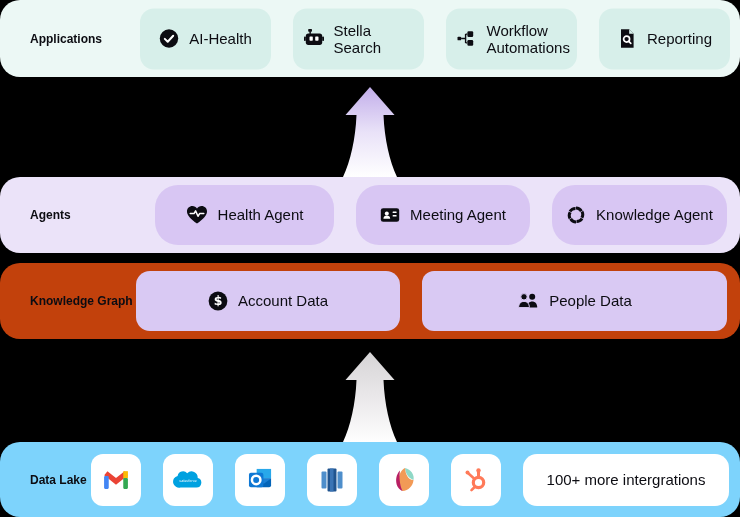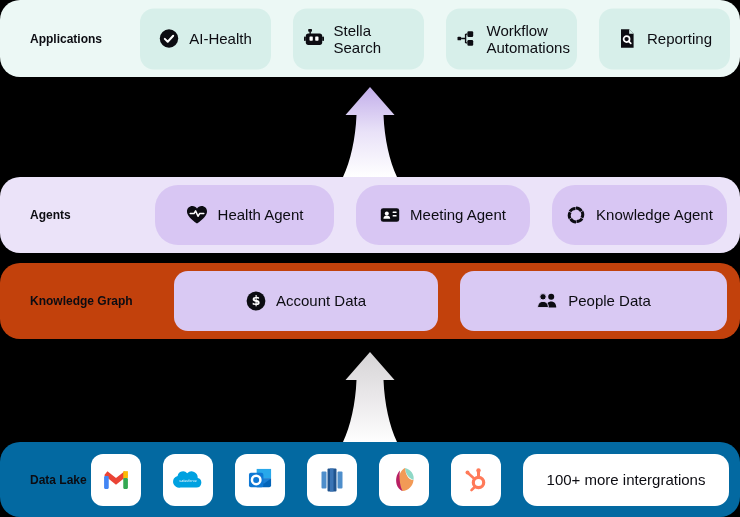--- a/index.html
+++ b/index.html
@@ -26,24 +26,24 @@
   #row-agents .chip{height:60px;background:#d8c6f3;border-radius:23px;}
   #row-agents .chip:nth-child(1){width:179px;}
   #row-agents .chip:nth-child(2){width:174px;}
   #row-agents .chip:nth-child(3){width:175px;}
 
   
   #row-kg{top:263px;height:76px;background:#c2410c;}
   #row-kg .chips{right:13px;}
   #row-kg .chip{height:60px;background:#d9c9f3;}
   #row-kg .chip:nth-child(1){width:264px;}
-  #row-kg .chip:nth-child(2){width:267px;}
-
-  
-  #row-dl{top:442px;height:75px;background:#0369a1;}
+  #row-kg .chip:nth-child(2){width:305px;border-radius:12px;}
+
+  
+  #row-dl{top:442px;height:75px;background:#7dd3fc;}
   #row-dl .chips{right:11px;}
   #row-dl .chip{width:50px;height:52px;background:#fff;border-radius:12px;}
   #row-dl .chip.more{width:206px;border-radius:14px;}
 
   .arrow{position:absolute;width:60px;height:90px;}
   #arrow-top{left:340px;top:87px;}
   #arrow-bottom{left:340px;top:352px;}
 </style>
 </head>
 <body>

